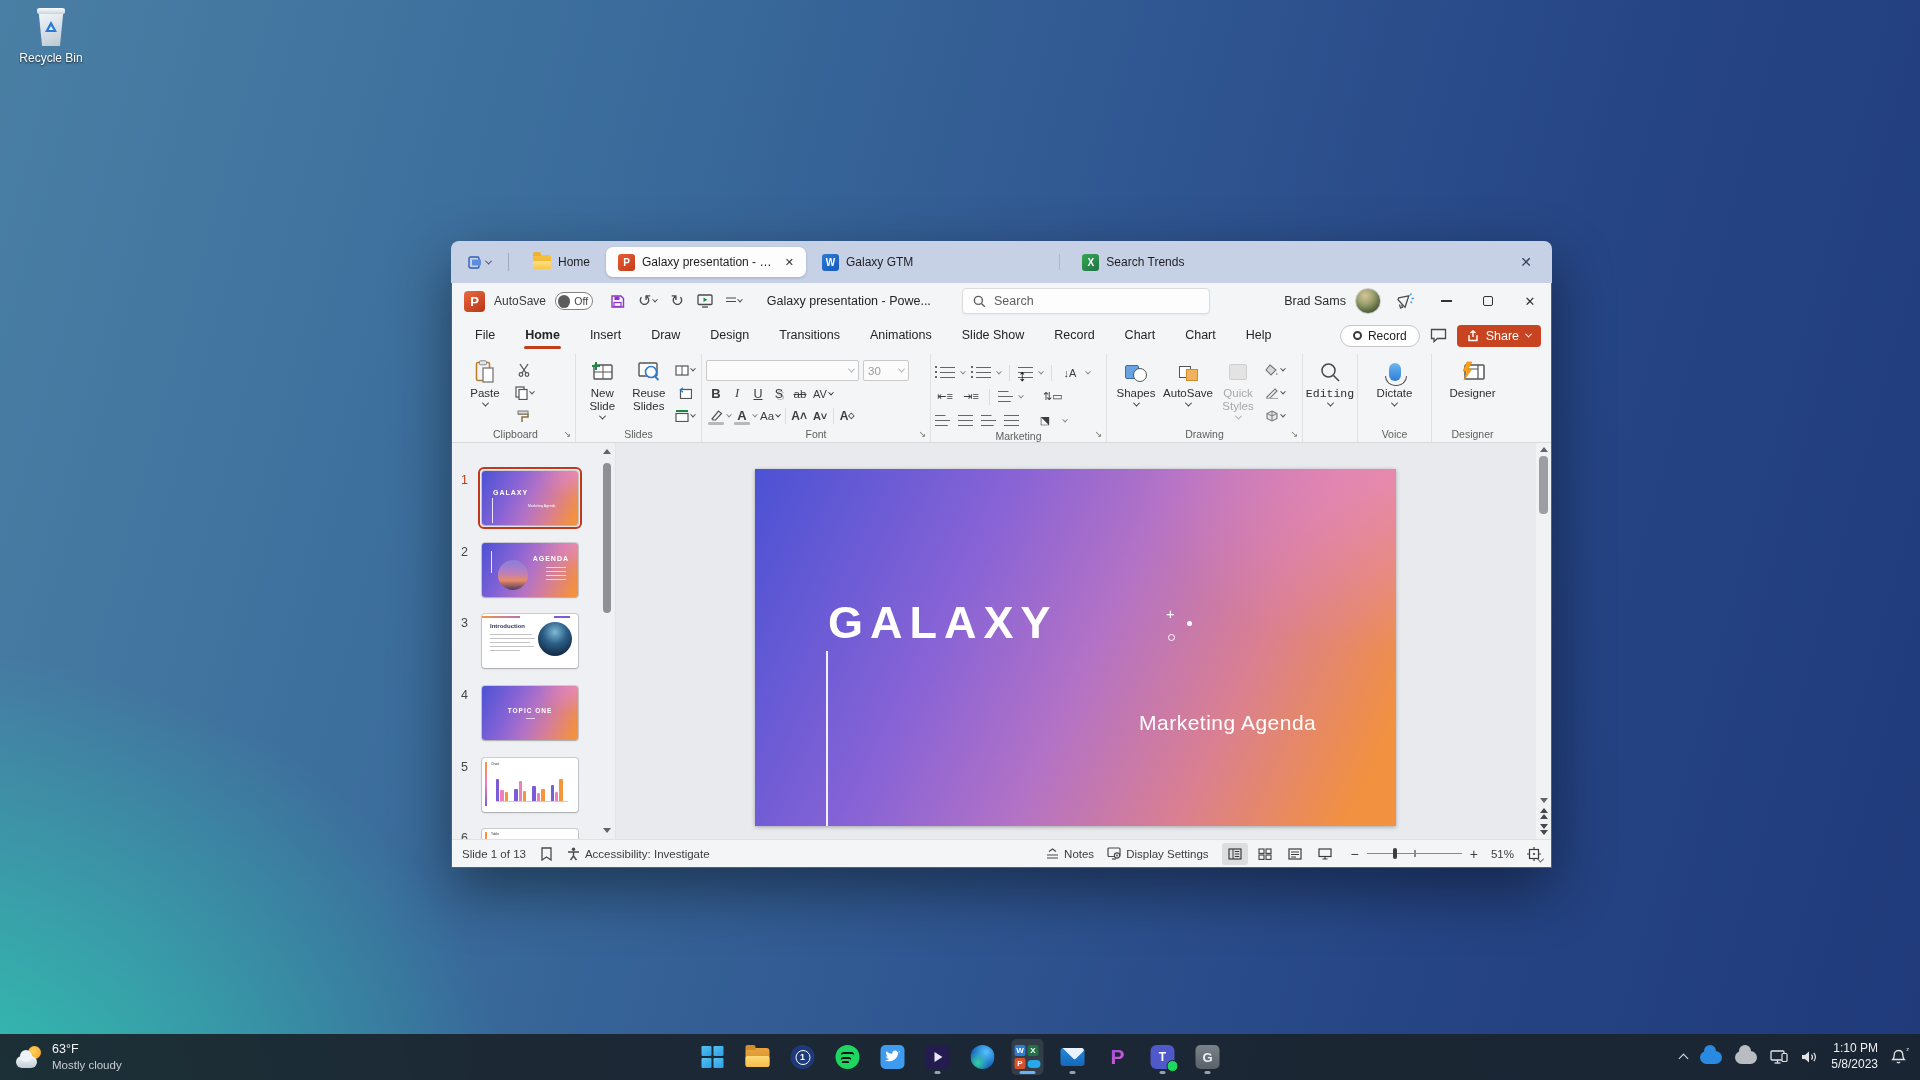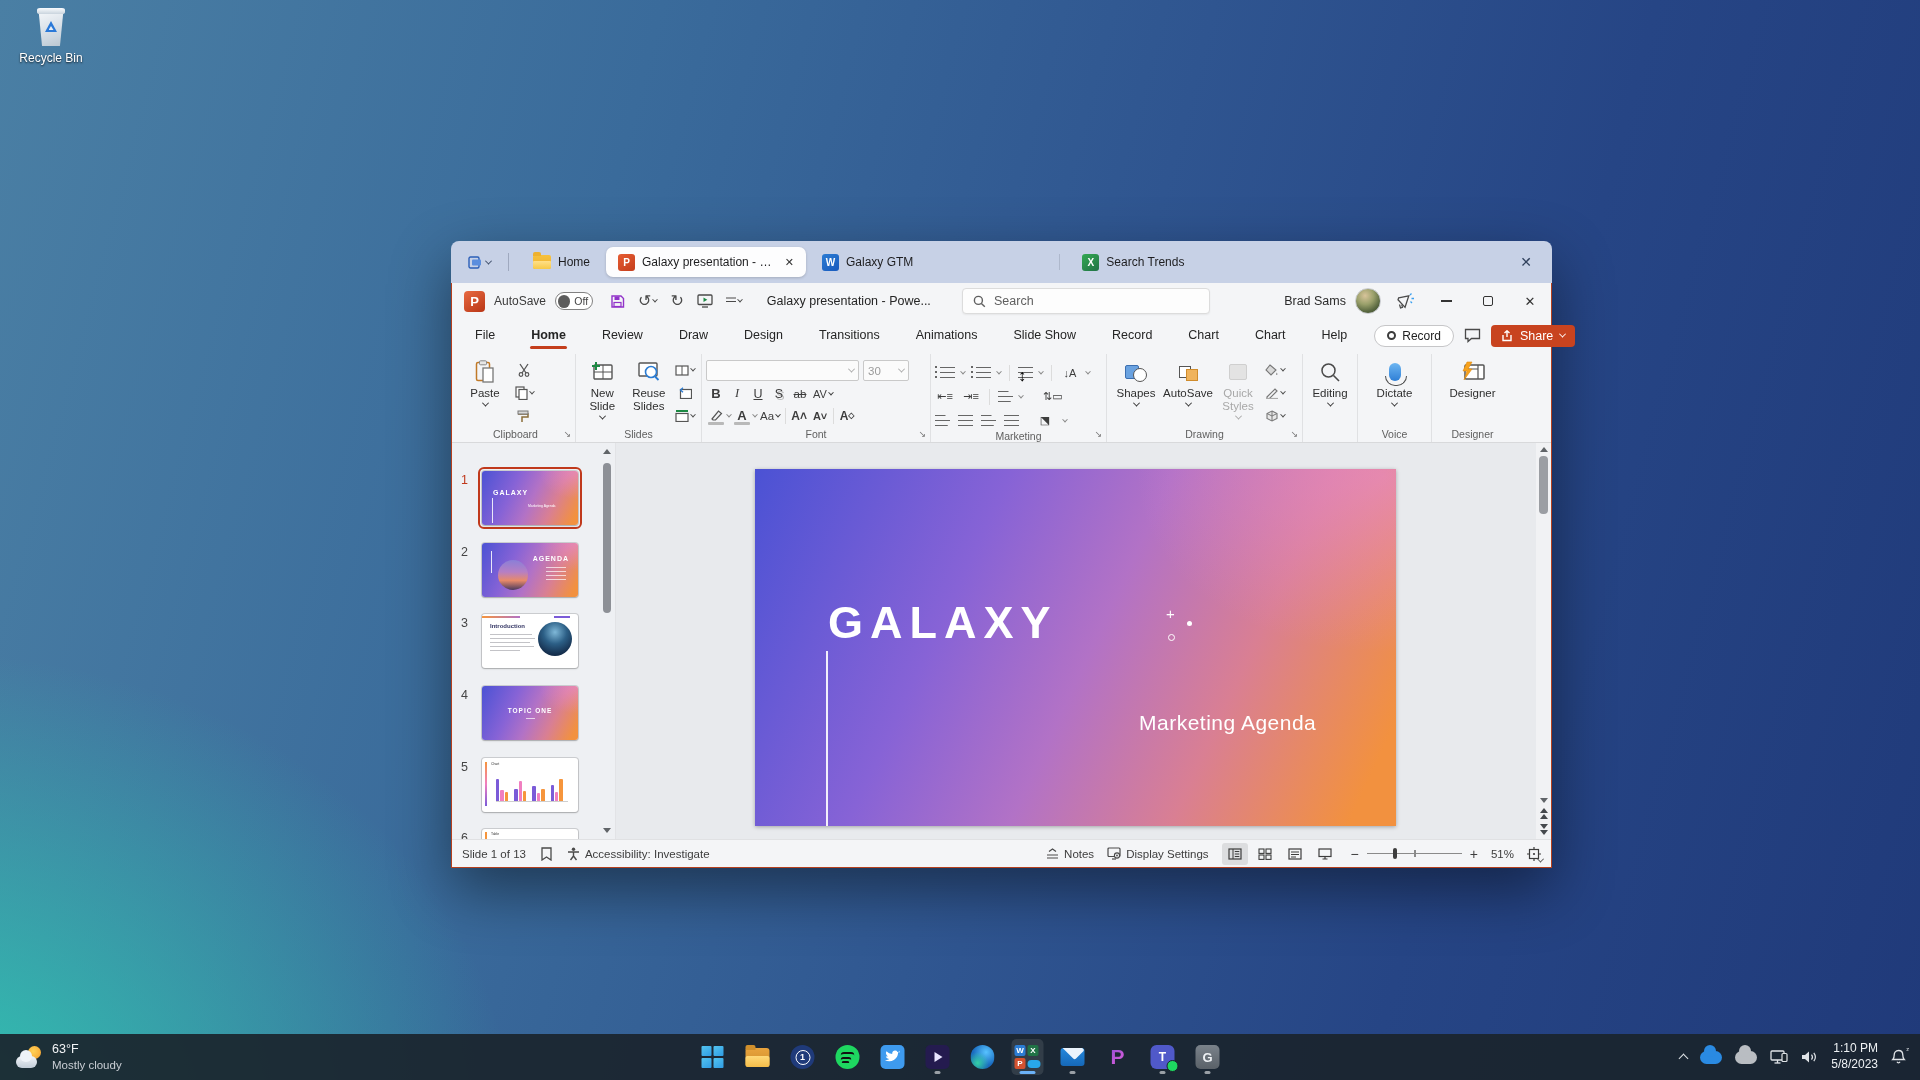--- a/index.html
+++ b/index.html
@@ -53,21 +53,21 @@
   .doctitle{font-size:12.5px;color:#252525;margin-left:16px;white-space:nowrap;}
   .searchbox{position:absolute;left:510px;top:5px;width:248px;height:26px;background:#fdfdfd;border:1px solid #dcdcdc;border-radius:4px;display:flex;align-items:center;gap:8px;padding:0 10px;box-shadow:0 1px 2px rgba(0,0,0,.06);}
   .searchbox span{font-size:12.5px;color:#5f5f5f;}
   .tb-right{margin-left:auto;display:flex;align-items:center;height:36px;}
   .tb-user{font-size:12.5px;color:#2b2b2b;margin-right:9px;}
   .avatar{width:26px;height:26px;border-radius:50%;background:radial-gradient(circle at 38% 28%,#d8c49a 0%,#9aa06b 38%,#57663f 70%,#39452c 100%);border:1px solid #caccd0;margin-right:14px;}
   .winbtn{width:42px;height:36px;display:flex;align-items:center;justify-content:center;color:#333;font-size:13px;}
   .minbar{width:11px;height:1.4px;background:#333;}
   .maxbox{width:10px;height:10px;border:1.3px solid #333;border-radius:2px;}
   
-  .ribbontabs{height:33px;display:flex;align-items:center;padding:0 10px 0 14px;gap:18px;flex:none;}
+  .ribbontabs{height:33px;display:flex;align-items:center;padding:0 10px 0 14px;gap:12px;flex:none;}
   .rtab{font-size:12.5px;color:#252525;padding:7px 9px 9px;position:relative;white-space:nowrap;}
   .rtab.sel{font-weight:bold;}
   .rtab.sel::after{content:"";position:absolute;left:8px;right:8px;bottom:2px;height:3px;border-radius:2px;background:#c43e1c;}
   .rt-right{margin-left:auto;display:flex;align-items:center;gap:10px;}
   .recbtn{display:flex;align-items:center;gap:6px;border:1px solid #c6c6c8;background:#fff;border-radius:14px;padding:3px 12px;font-size:12px;color:#222;}
   .recdot{width:9px;height:9px;border:2px solid #3c3c3c;border-radius:50%;background:#fff;}
   .sharebtn{display:flex;align-items:center;gap:7px;background:#c8431f;color:#fff;border-radius:4px;padding:4px 10px;font-size:12.5px;}
   .sharebtn .chev{border-color:#fff;}
   
   .ribbon{height:91px;display:flex;align-items:stretch;padding:2px 4px 0 4px;flex:none;border-bottom:1px solid #d8d9db;background:#f4f5f7;}
@@ -305,21 +305,21 @@
           <div class="winbtn">
               <span class="maxbox"></span>
             </div>
           <div class="winbtn">✕</div>
         </div>
       </div>
 
       <div class="ribbontabs">
         <span class="rtab">File</span>
         <span class="rtab sel">Home</span>
-        <span class="rtab">Review</span>
+        <span class="rtab">Insert</span>
         <span class="rtab">Draw</span>
         <span class="rtab">Design</span>
         <span class="rtab">Transitions</span>
         <span class="rtab">Animations</span>
         <span class="rtab">Slide Show</span>
         <span class="rtab">Record</span>
         <span class="rtab">Chart</span>
         <span class="rtab">Chart</span>
         <span class="rtab">Help</span>
         <div class="rt-right">
@@ -573,21 +573,21 @@
                 </div>
             </div>
           </div>
           <div class="rg-label">
               <span>Drawing</span>
             </div>
           <span class="launcher">↘</span>
         </div>
 
         <div class="rgroup" style="width:55px;">
-          <div class="rg-body" style="justify-content:center;">
+          <div class="rg-body" style="justify-content:center;font-family:Liberation Mono, monospace;">
             <div class="bigbtn">
               <span class="bicon">
                   <svg width="20" height="20" viewBox="0 0 20 20">
                     <circle cx="8.5" cy="8.5" r="6.5" fill="none" stroke="#4a4a4a" stroke-width="1.5"></circle>
                     <path d="M13.5 13.5L19 19" stroke="#4a4a4a" stroke-width="1.6"></path>
                   </svg>
                 </span>
               <span>Editing</span>
               <span class="chev"></span>
             </div>

